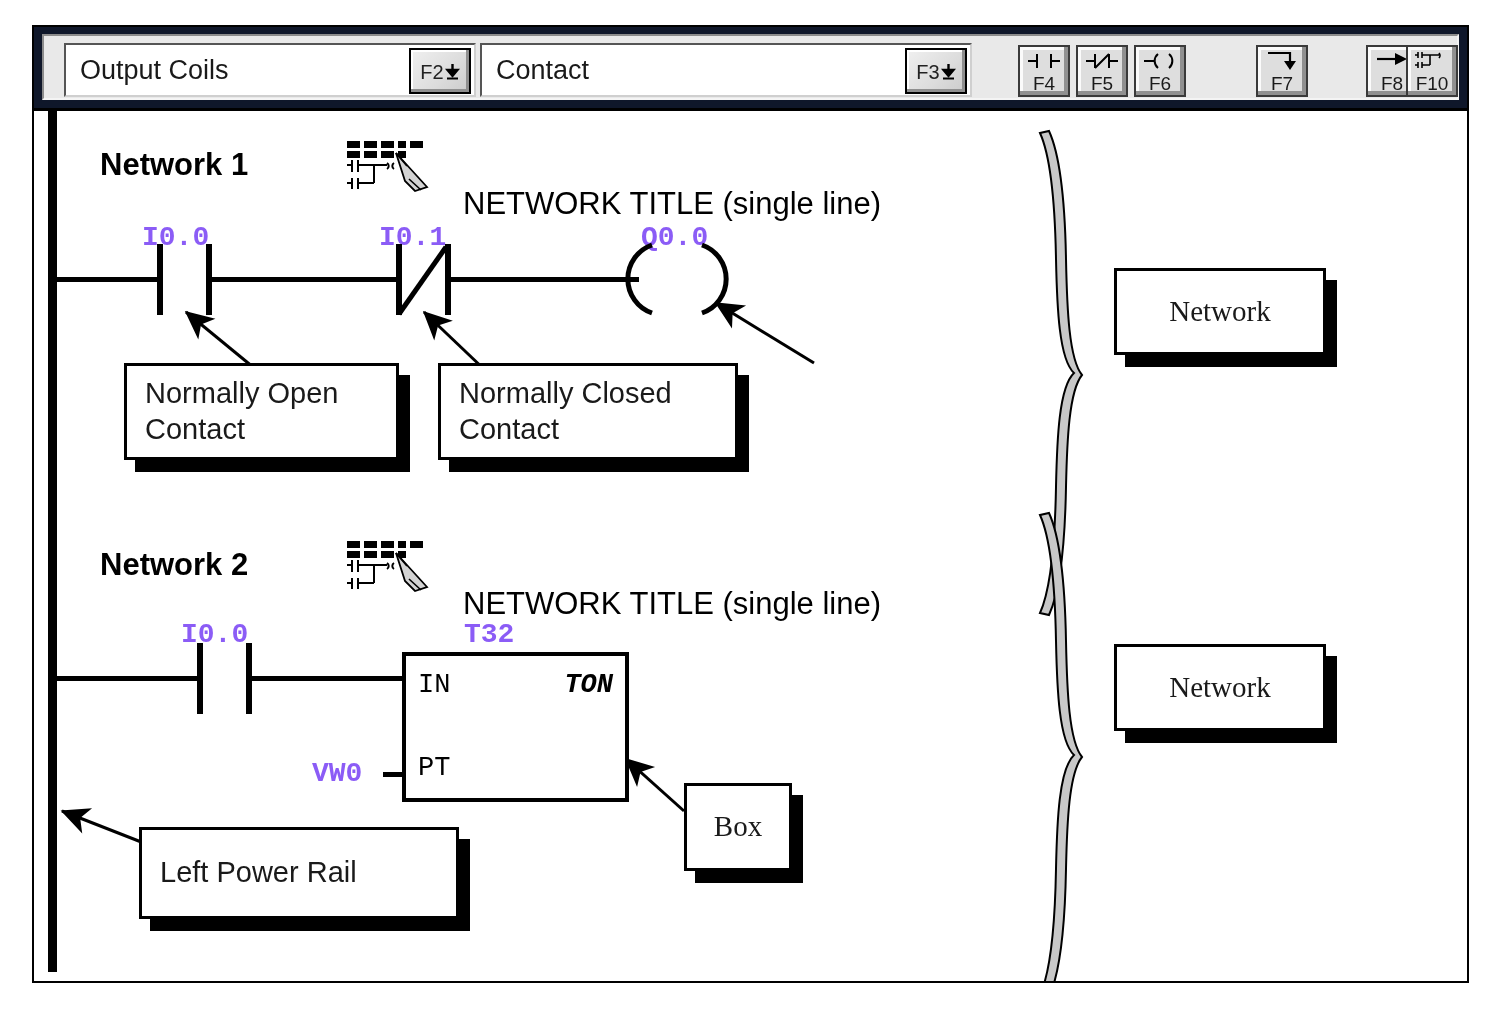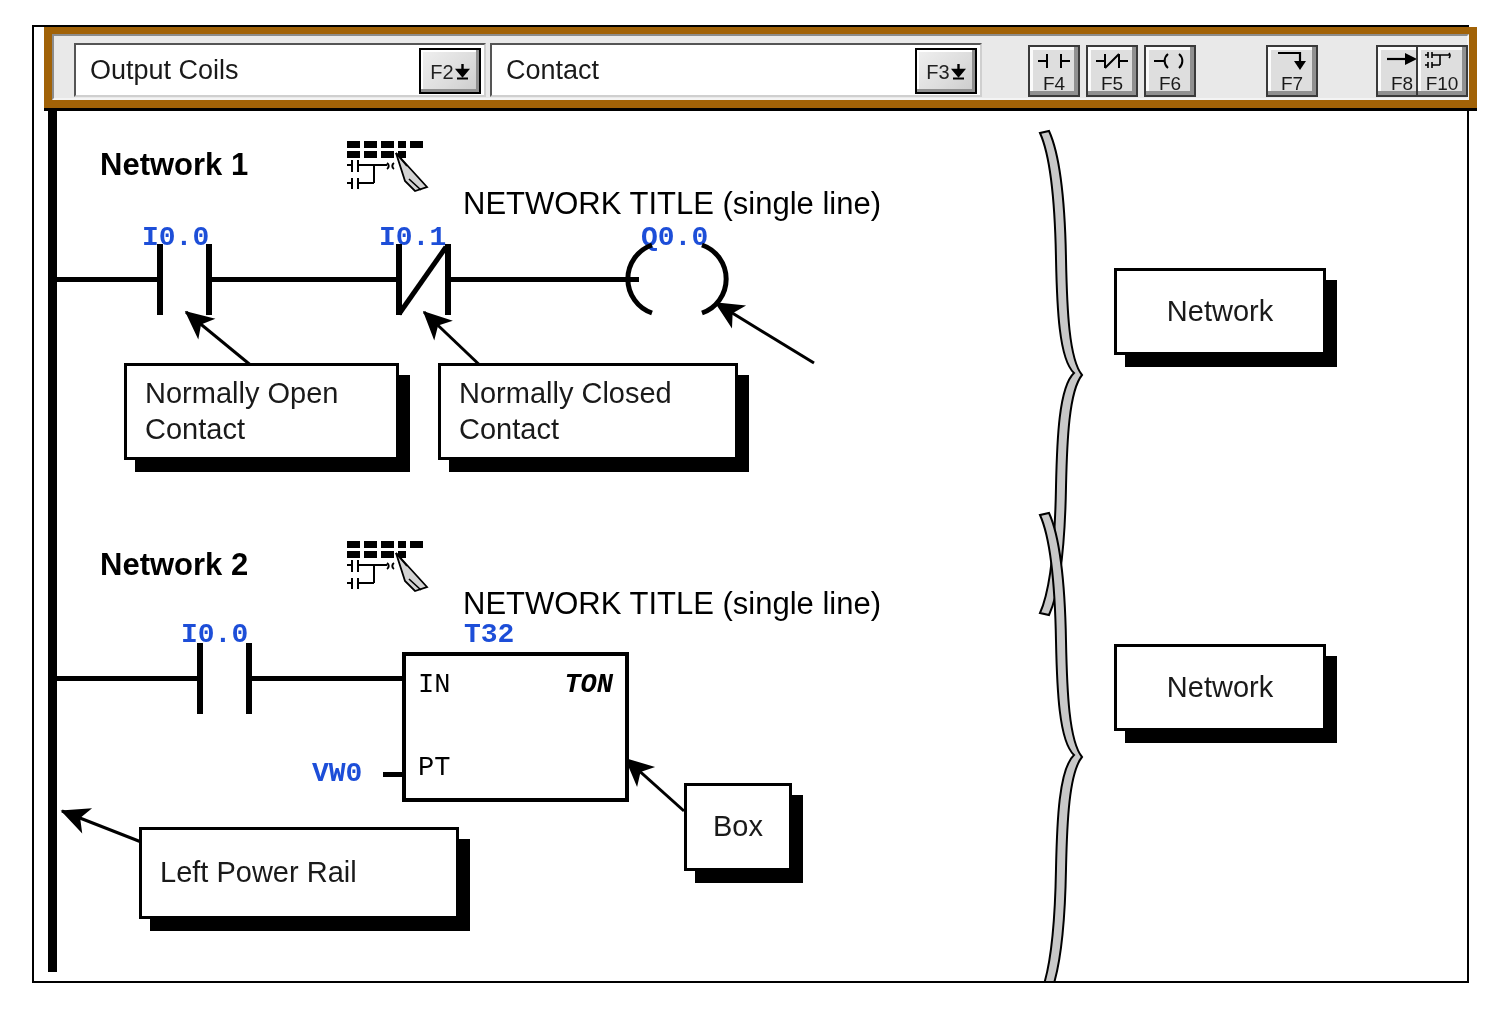--- a/index.html
+++ b/index.html
@@ -28,24 +28,23 @@
     background: #ffffff;
   }
 
   
   .toolbar {
     position: absolute;
     left: 34px;
     top: 27px;
     width: 1433px;
     height: 84px;
-    background: #a16207;
+    background: #0f172a;
     border-bottom: 3px solid #000;
     box-sizing: border-box;
-    margin-left: 10px;
   }
   .toolbar-inner {
     position: absolute;
     left: 8px;
     top: 7px;
     right: 8px;
     height: 66px;
     border: 2px solid #9a9a9a;
     border-top-color: #8c8c8c;
     border-left-color: #8c8c8c;
@@ -175,21 +174,21 @@
   .net-icon { position: absolute; top: -4px; }
 
   
   .wire { position: absolute; background: #000; height: 5px; }
   .vbar { position: absolute; background: #000; width: 6px; }
   .addr {
     position: absolute;
     font-family: "Liberation Mono", monospace;
     font-weight: bold;
     font-size: 28px;
-    color: #1d4ed8;
+    color: #8b5cf6;
     white-space: nowrap;
     line-height: 1;
   }
 
   
   .fbox {
     position: absolute;
     border: 4px solid #000;
     box-sizing: border-box;
     background: #fff;
@@ -215,21 +214,21 @@
     align-items: center;
   }
   .callout-text {
     font-size: 29px;
     color: #1a1a1a;
     line-height: 1.22;
     padding-left: 18px;
     white-space: pre-line;
   }
   .callout.ctr { justify-content: center; }
-  .callout.ctr .callout-text { padding-left: 0; }
+  .callout.ctr .callout-text { padding-left: 0; font-family: Liberation Serif, serif; }
 
   svg.ov {
     position: absolute;
     left: 0; top: 0;
     width: 1433px;
     height: 870px;
     pointer-events: none;
     overflow: visible;
   }
 </style>

